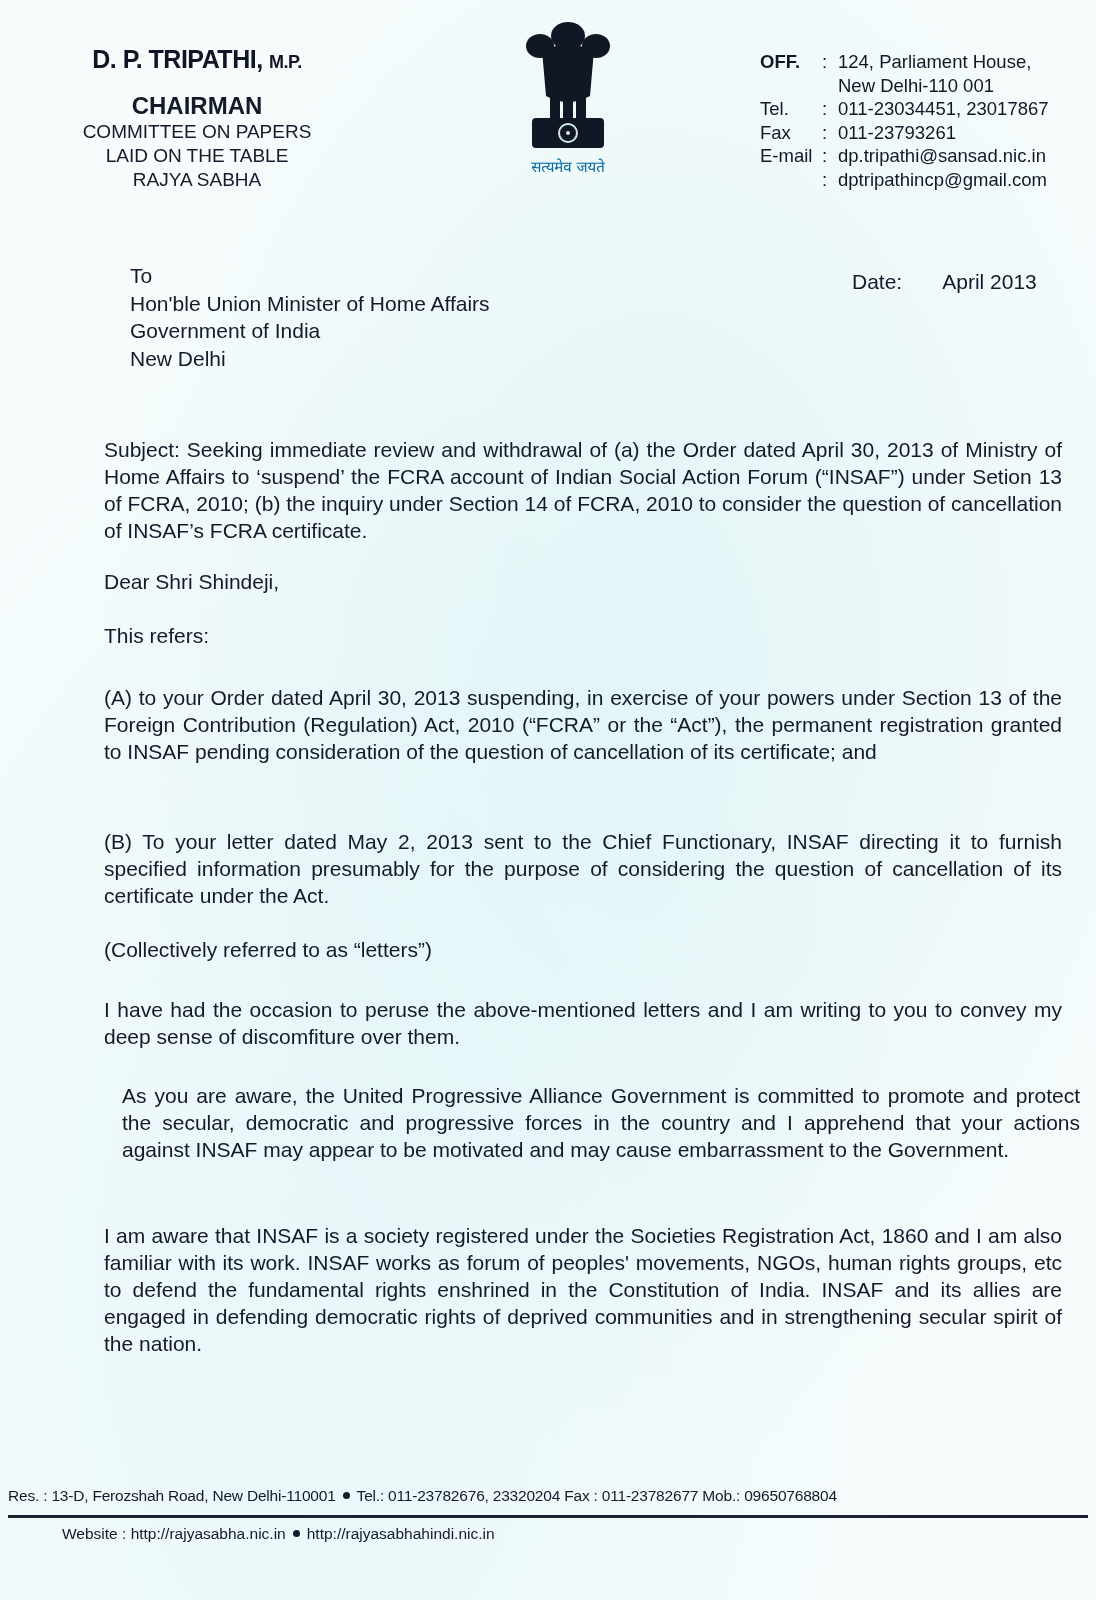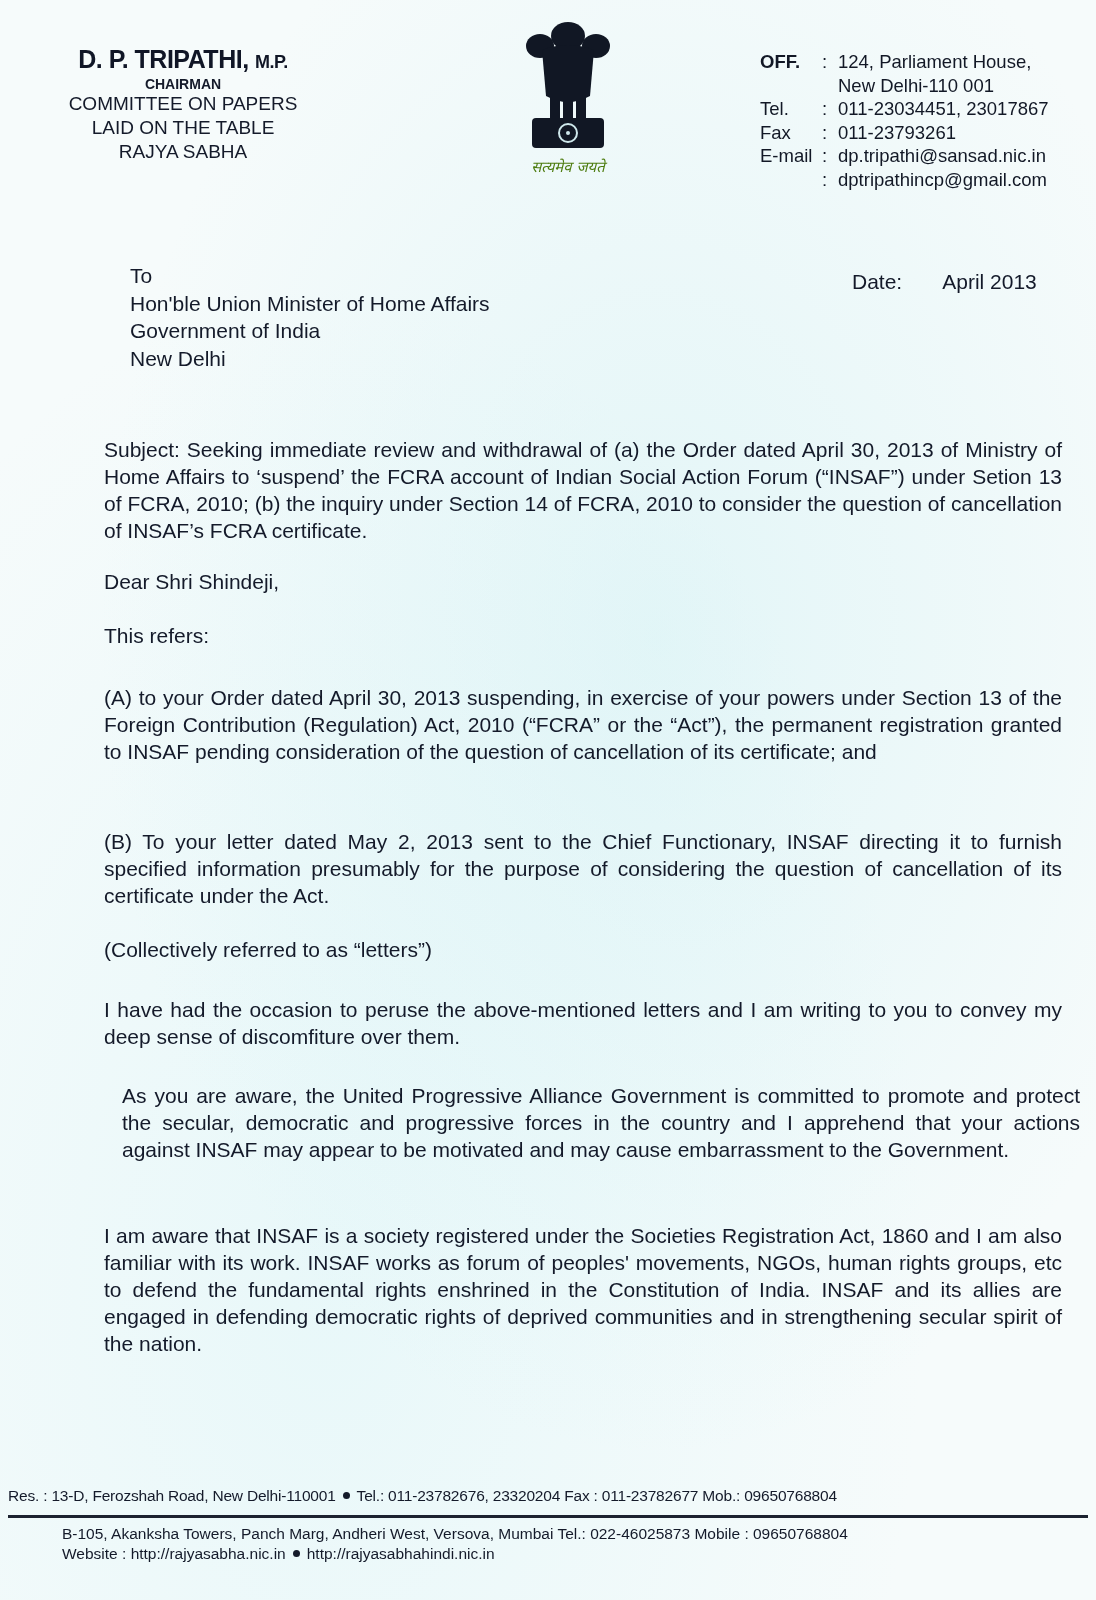--- a/index.html
+++ b/index.html
@@ -7,29 +7,29 @@
     width: 1096px; height: 1600px; overflow: hidden;
     background: #f6fbfb;
     background-image:
       radial-gradient(ellipse at 60% 40%, rgba(190,235,240,0.35), rgba(255,255,255,0) 60%),
       radial-gradient(ellipse at 30% 80%, rgba(200,240,245,0.3), rgba(255,255,255,0) 55%);
     font-family: "Liberation Sans", sans-serif;
     color: #141a2a;
     position: relative;
   }
   .abs { position: absolute; }
-  .lh-name { left: 58px; top: 45px; width: 250px; text-align: center; }
+  .lh-name { left: 72px; top: 45px; width: 250px; text-align: center; }
   .lh-name .name { font-size: 25px; font-weight: bold; letter-spacing: -0.5px; color: #101626; }
   .lh-name .name small { font-size: 18px; }
-  .lh-name .role { font-size: 14px; font-weight: bold; margin-top: 2px; }
+  .lh-name .role { font-size: 24px; font-weight: bold; margin-top: 18px; }
   .lh-name .line { font-size: 19px; line-height: 24px; }
 
   .emblem { left: 512px; top: 14px; width: 112px; height: 170px; text-align: center; }
   .emblem svg { display: block; margin: 0 auto; }
-  .motto { font-family: "DejaVu Sans", sans-serif; font-size: 15px; color: #4d7c0f; margin-top: 2px; font-style: italic; }
+  .motto { font-family: "DejaVu Sans", sans-serif; font-size: 15px; color: #0369a1; margin-top: 2px; }
 
   .contact { left: 760px; top: 50px; font-size: 18.5px; line-height: 23.5px; color: #121826; }
   .contact .row { display: flex; }
   .contact .k { width: 62px; }
   .contact .k.bold { font-weight: bold; }
   .contact .c { width: 16px; }
 
   .to-block { left: 106px; top: 262px; font-size: 21px; line-height: 27.5px; margin-left: 24px; }
   .date { left: 852px; top: 270px; font-size: 21px; }
   .date span + span { margin-left: 40px; }
@@ -131,15 +131,14 @@
 <div class="abs body-text p-coll">(Collectively referred to as “letters”)</div>
 <div class="abs body-text p-1">I have had the occasion to peruse the above-mentioned letters and I am writing to you to convey my deep sense of discomfiture over them.</div>
 <div class="abs body-text p-2">As you are aware, the United Progressive Alliance Government is committed to promote and protect the secular, democratic and progressive forces in the country and I apprehend that your actions against INSAF may appear to be motivated and may cause embarrassment to the Government.</div>
 <div class="abs body-text p-3">I am aware that INSAF is a society registered under the Societies Registration Act, 1860 and I am also familiar with its work. INSAF works as forum of peoples' movements, NGOs, human rights groups, etc to defend the fundamental rights enshrined in the Constitution of India. INSAF and its allies are engaged in defending democratic rights of deprived communities and in strengthening secular spirit of the nation.</div>
 
 <div class="abs footer-res">
   <span>Res. : 13-D, Ferozshah Road, New Delhi-110001</span><span class="bullet"></span><span>Tel.: 011-23782676, 23320204 Fax : 011-23782677 Mob.: 09650768804</span>
 </div>
 <div class="abs footer-rule"></div>
 <div class="abs footer-mum">
-  <div>B-105, Akanksha Towers, Panch Marg, Andheri West, Versova, Mumbai  Tel.: 022-46025873 Mobile : 09650768804</div>
   <div><span>Website : http://rajyasabha.nic.in</span><span class="bullet"></span><span>http://rajyasabhahindi.nic.in</span></div>
 </div>
 
 </body></html>

